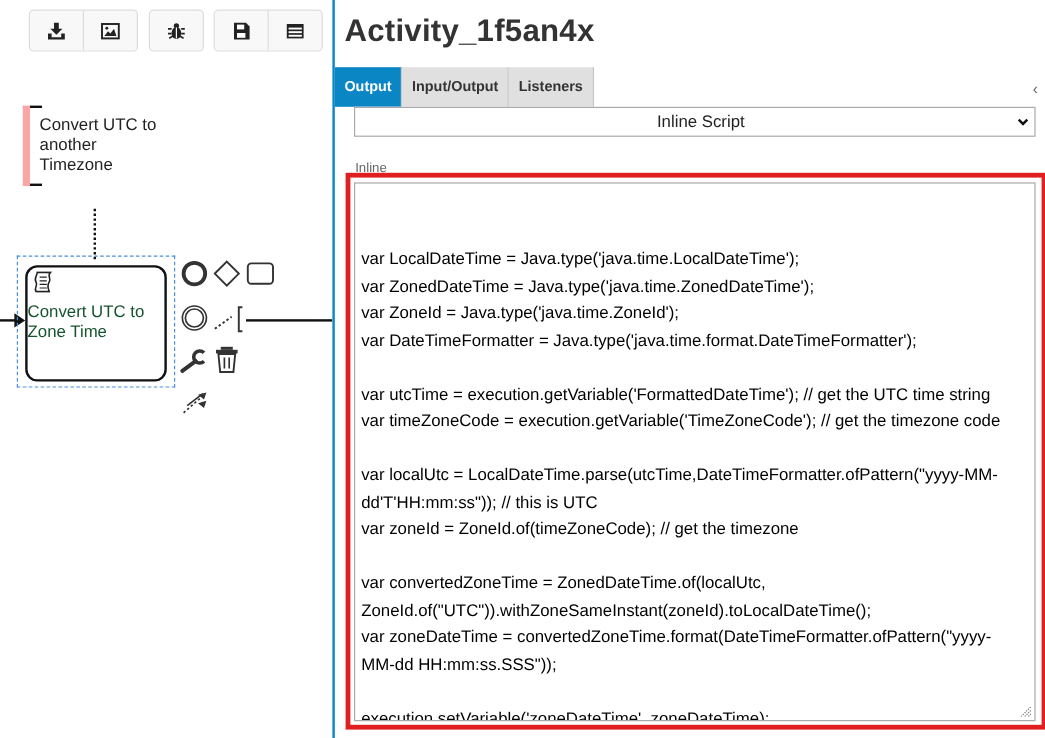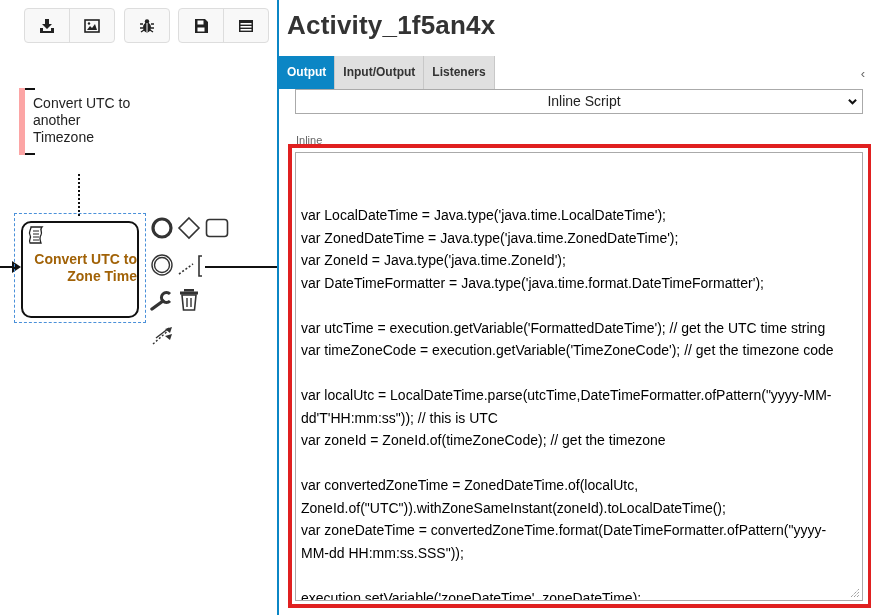--- a/index.html
+++ b/index.html
@@ -10,21 +10,21 @@
   .tb-btn { width:44px; height:33px; display:flex; align-items:center; justify-content:center; border-right:1px solid #ddd; }
   .tb-btn:last-child { border-right:none; }
   .tb-btn svg { width:16px; height:16px; }
   .annotation { position:absolute; left:19px; top:88px; width:110px; height:67px; border-left:6px solid #fca5a5; }
   .annotation::before, .annotation::after { content:""; position:absolute; left:0; width:10px; border-top:2px solid #111; }
   .annotation::before { top:0; } .annotation::after { bottom:0; }
   .annotation-text { position:absolute; left:8px; top:7px; font-size:14px; line-height:17px; color:#222; }
   .assoc { position:absolute; left:78px; top:174px; height:42px; border-left:2px dotted #111; }
   .selection { position:absolute; left:14px; top:213px; width:130px; height:108px; border:1px dashed #4a90d9; }
   .task { position:absolute; left:21px; top:221px; width:114px; height:93px; border:2px solid #111; border-radius:10px; background:#fff; }
-  .task-text { position:absolute; left:0; right:0; top:28px; text-align:right; font-size:14px; line-height:17px; color:#a16207;font-weight:bold; }
+  .task-text { position:absolute; left:0; right:0; top:28px; text-align:left; font-size:14px; line-height:17px; color:#14532d; }
   .script-icon { position:absolute; left:5px; top:3px; width:16px; height:18px; }
   .flow-in { position:absolute; left:0; top:266px; width:18px; border-top:2px solid #111; }
   .flow-in-arrow { position:absolute; left:12px; top:261px; width:0; height:0; border-top:6px solid transparent; border-bottom:6px solid transparent; border-left:9px solid #111; }
   .flow-out { position:absolute; left:205px; top:266px; width:72px; border-top:2px solid #111; }
   .pad { position:absolute; }
   .pad svg { display:block; }
   
   .panel { position:absolute; left:277px; top:0; width:594px; height:615px; border-left:2px solid #0b86c5; background:#fff; }
   .title { position:absolute; left:8px; top:10px; font-size:26px; font-weight:bold; color:#333; letter-spacing:0.2px;text-align:center; }
   .tabs { position:absolute; left:0; top:56px; height:33px; display:flex; }

